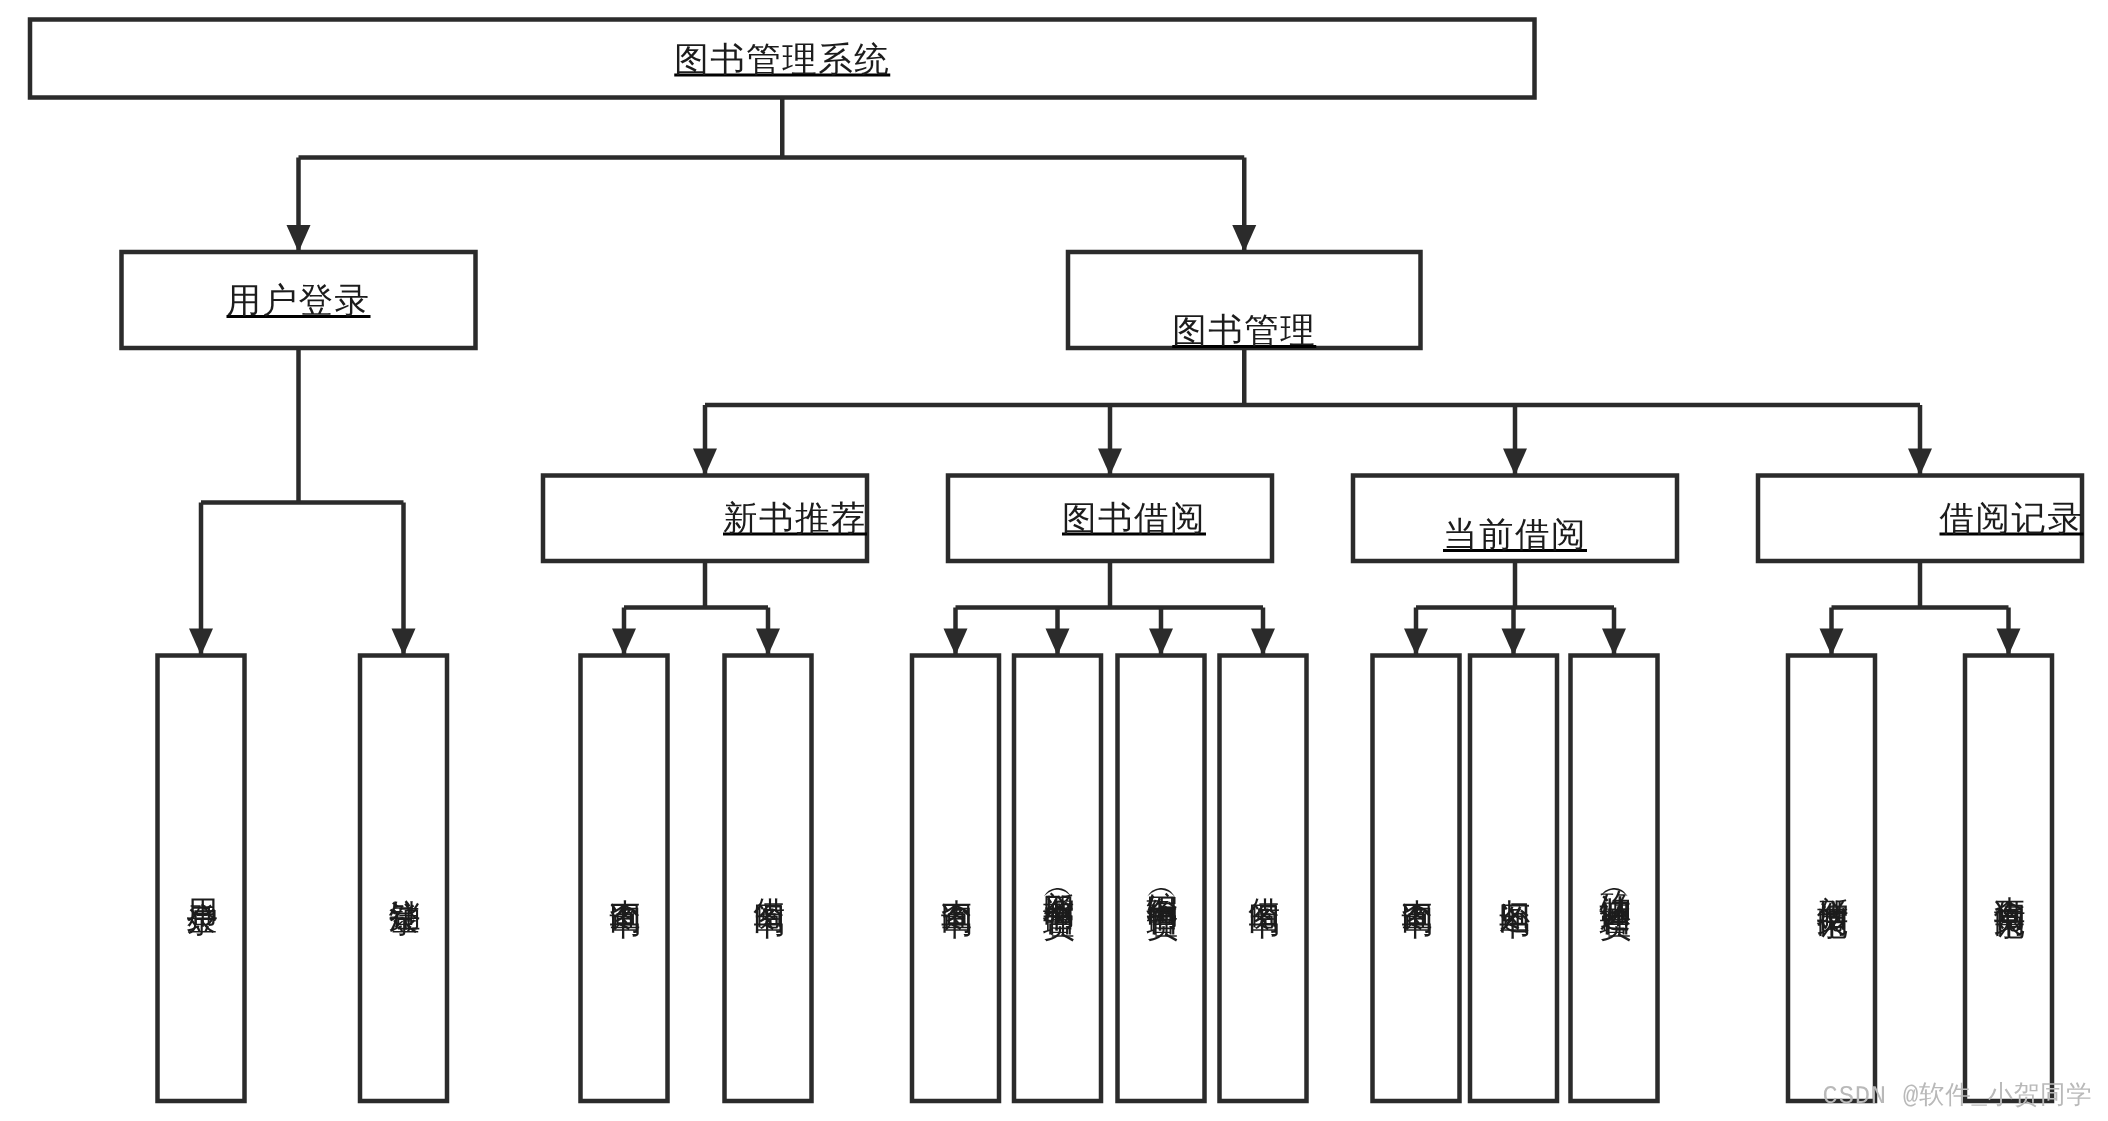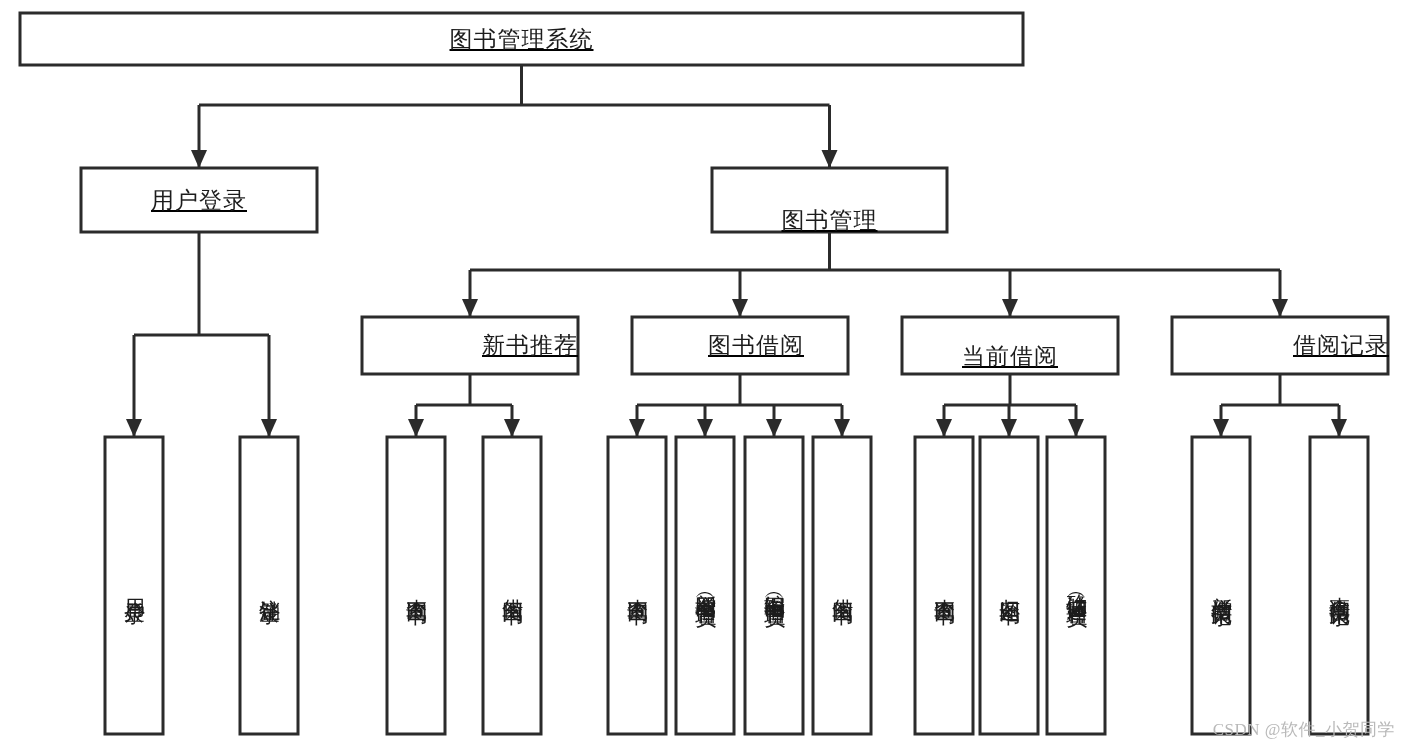--- a/index.html
+++ b/index.html
@@ -69,21 +69,21 @@
     font-family: "DejaVu Sans", "Liberation Sans", sans-serif;
     font-size: 23px;
     color: #1c1c1c;
     white-space: nowrap;
     letter-spacing: 1px;
   }
   #watermark {
     position: absolute;
     right: 10px;
     bottom: 6px;
-    font-family: Liberation Serif, serif;
+    font-family: Liberation Mono, monospace;
     font-size: 17px;
     color: #b9b9b9;
     white-space: nowrap;
     letter-spacing: 0.5px;
   }
 </style>
 </head>
 <body>
 
 <div id="diagram-root">

